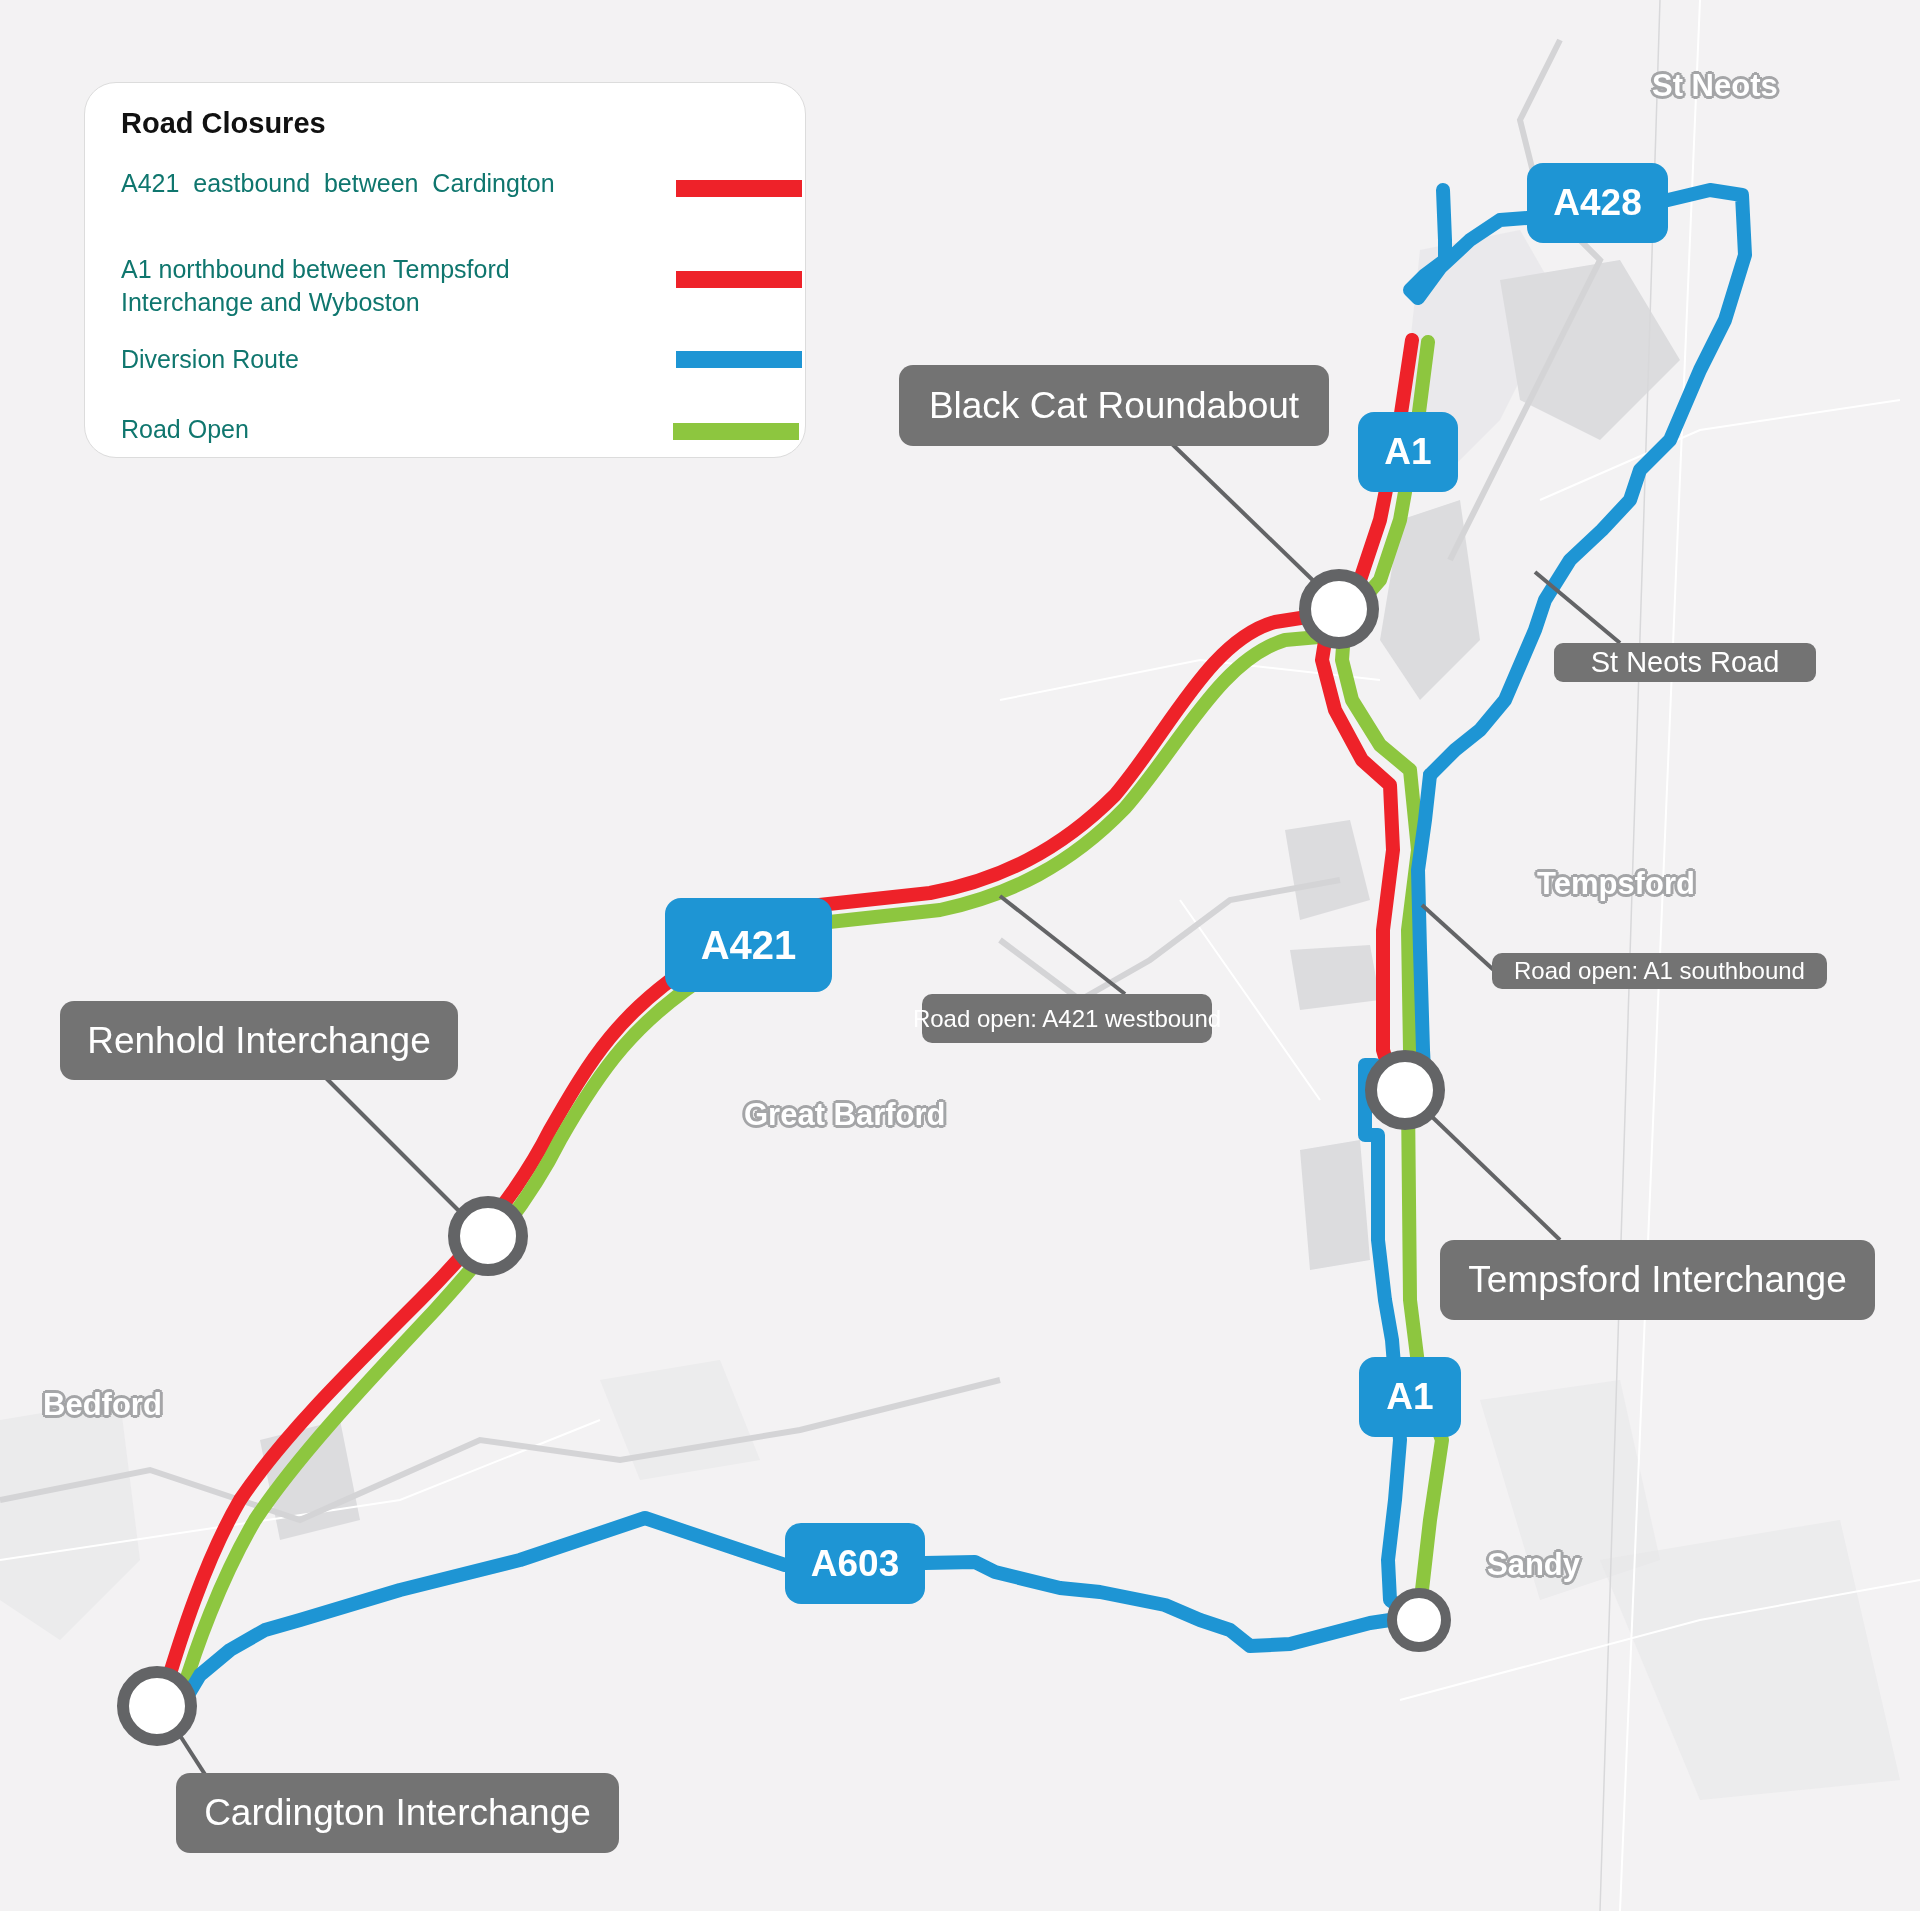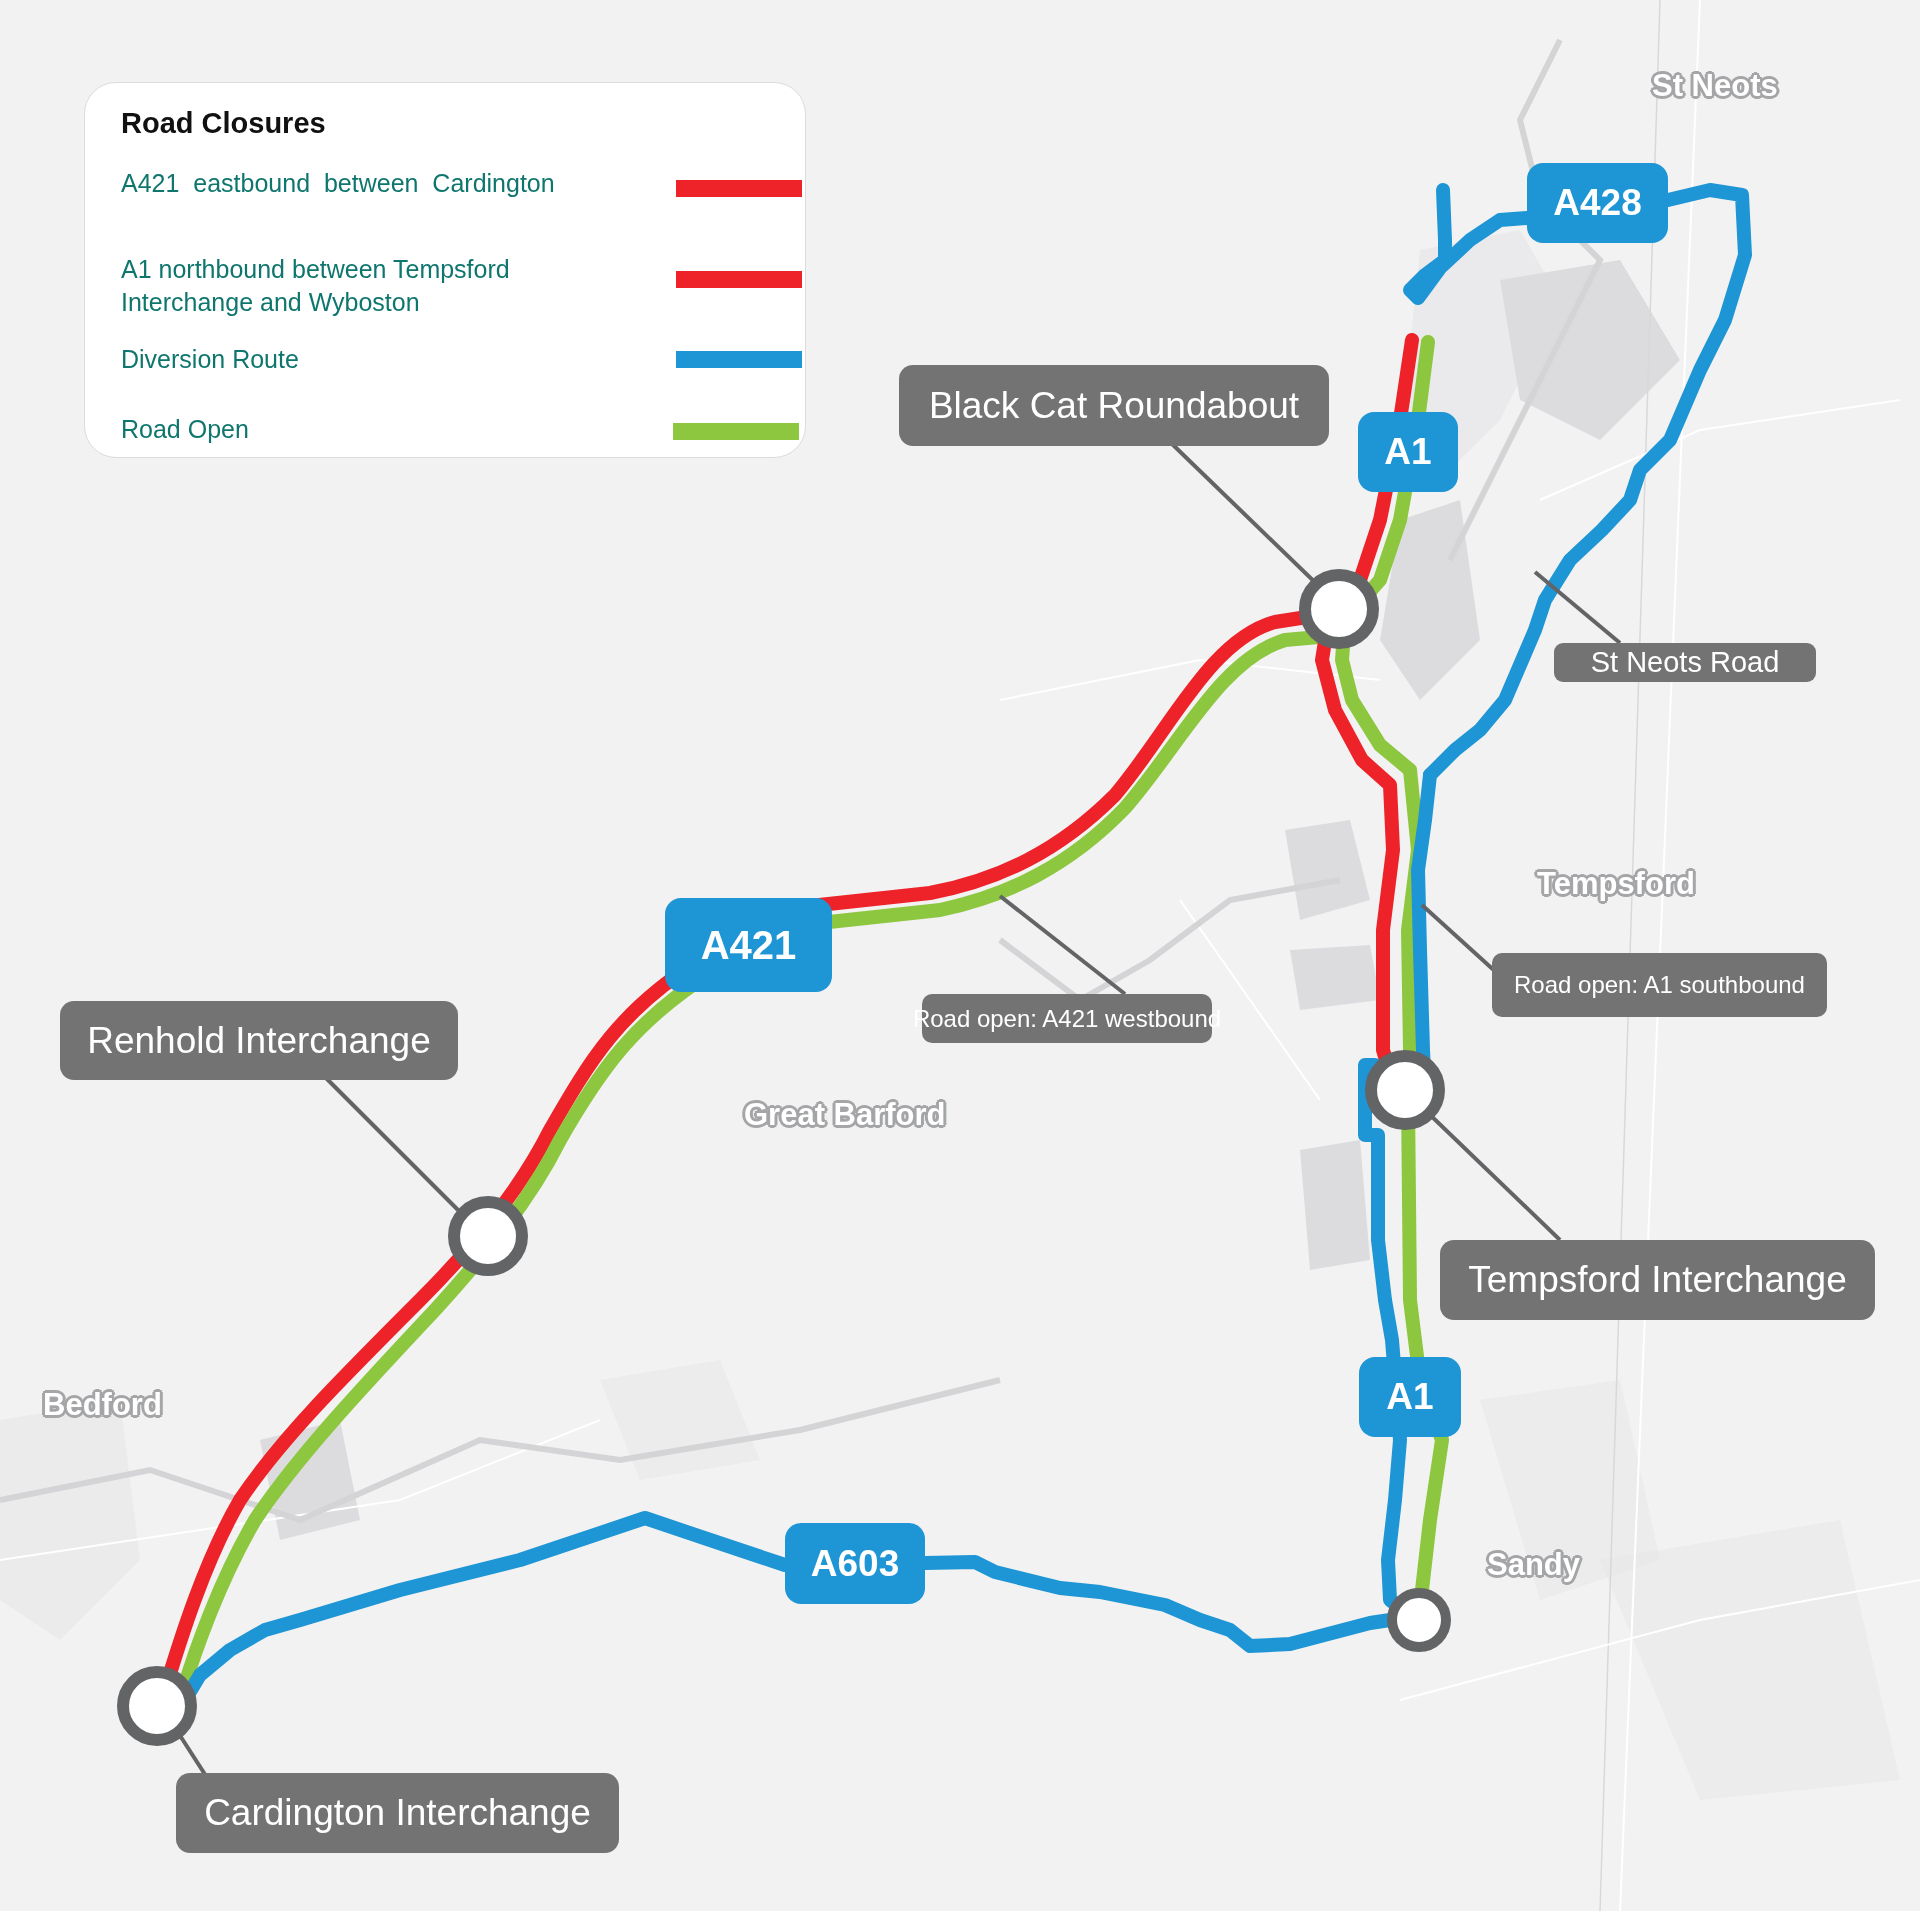--- a/index.html
+++ b/index.html
@@ -111,21 +111,21 @@
     <div class="swatch" style="top:10px;left:552px;background:#8dc63f;"></div>
   </div>
 </div>
 
 <div class="label-box label-lg" style="left:899px;top:365px;width:430px;height:81px;">Black Cat Roundabout</div>
 <div class="label-box label-lg" style="left:60px;top:1001px;width:398px;height:79px;">Renhold Interchange</div>
 <div class="label-box label-lg" style="left:1440px;top:1240px;width:435px;height:80px;">Tempsford Interchange</div>
 <div class="label-box label-lg" style="left:176px;top:1773px;width:443px;height:80px;text-align:center;">Cardington Interchange</div>
 
 <div class="label-box label-lg" style="left:1554px;top:643px;width:262px;height:39px;font-size:29px;border-radius:9px;">St Neots Road</div>
-<div class="label-box label-sm" style="left:1492px;top:953px;width:335px;height:64px;">Road open: A1 southbound</div>
+<div class="label-box label-sm" style="left:1492px;top:953px;width:335px;height:36px;">Road open: A1 southbound</div>
 <div class="label-box label-sm" style="left:922px;top:994px;width:290px;height:49px;">Road open: A421 westbound</div>
 
 <div class="badge" style="left:1527px;top:163px;width:141px;height:80px;">A428</div>
 <div class="badge" style="left:1358px;top:412px;width:100px;height:80px;">A1</div>
 <div class="badge" style="left:665px;top:898px;width:167px;height:94px;font-size:40px;">A421</div>
 <div class="badge" style="left:1359px;top:1357px;width:102px;height:80px;">A1</div>
 <div class="badge" style="left:785px;top:1523px;width:140px;height:81px;">A603</div>
 
 <div class="place" style="left:1652px;top:68px;">St Neots</div>
 <div class="place" style="left:1537px;top:866px;">Tempsford</div>

